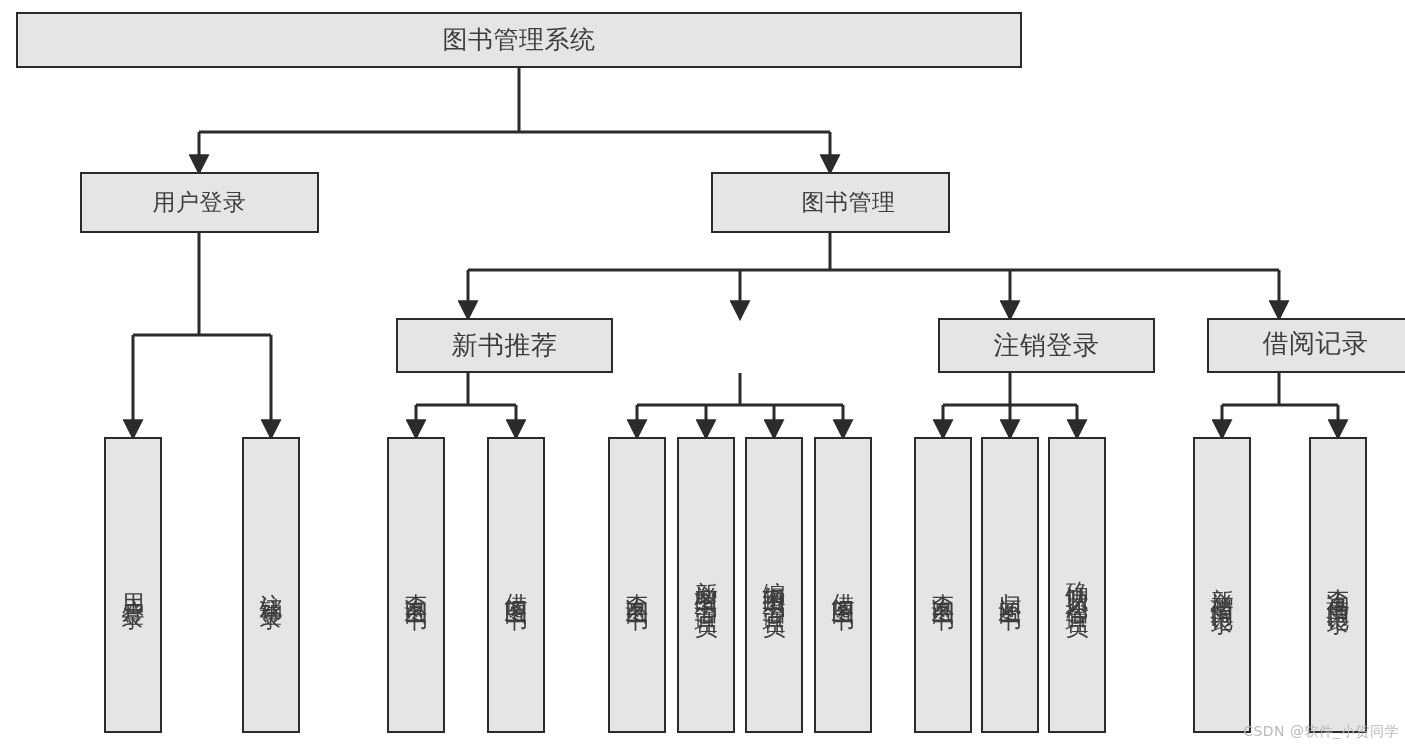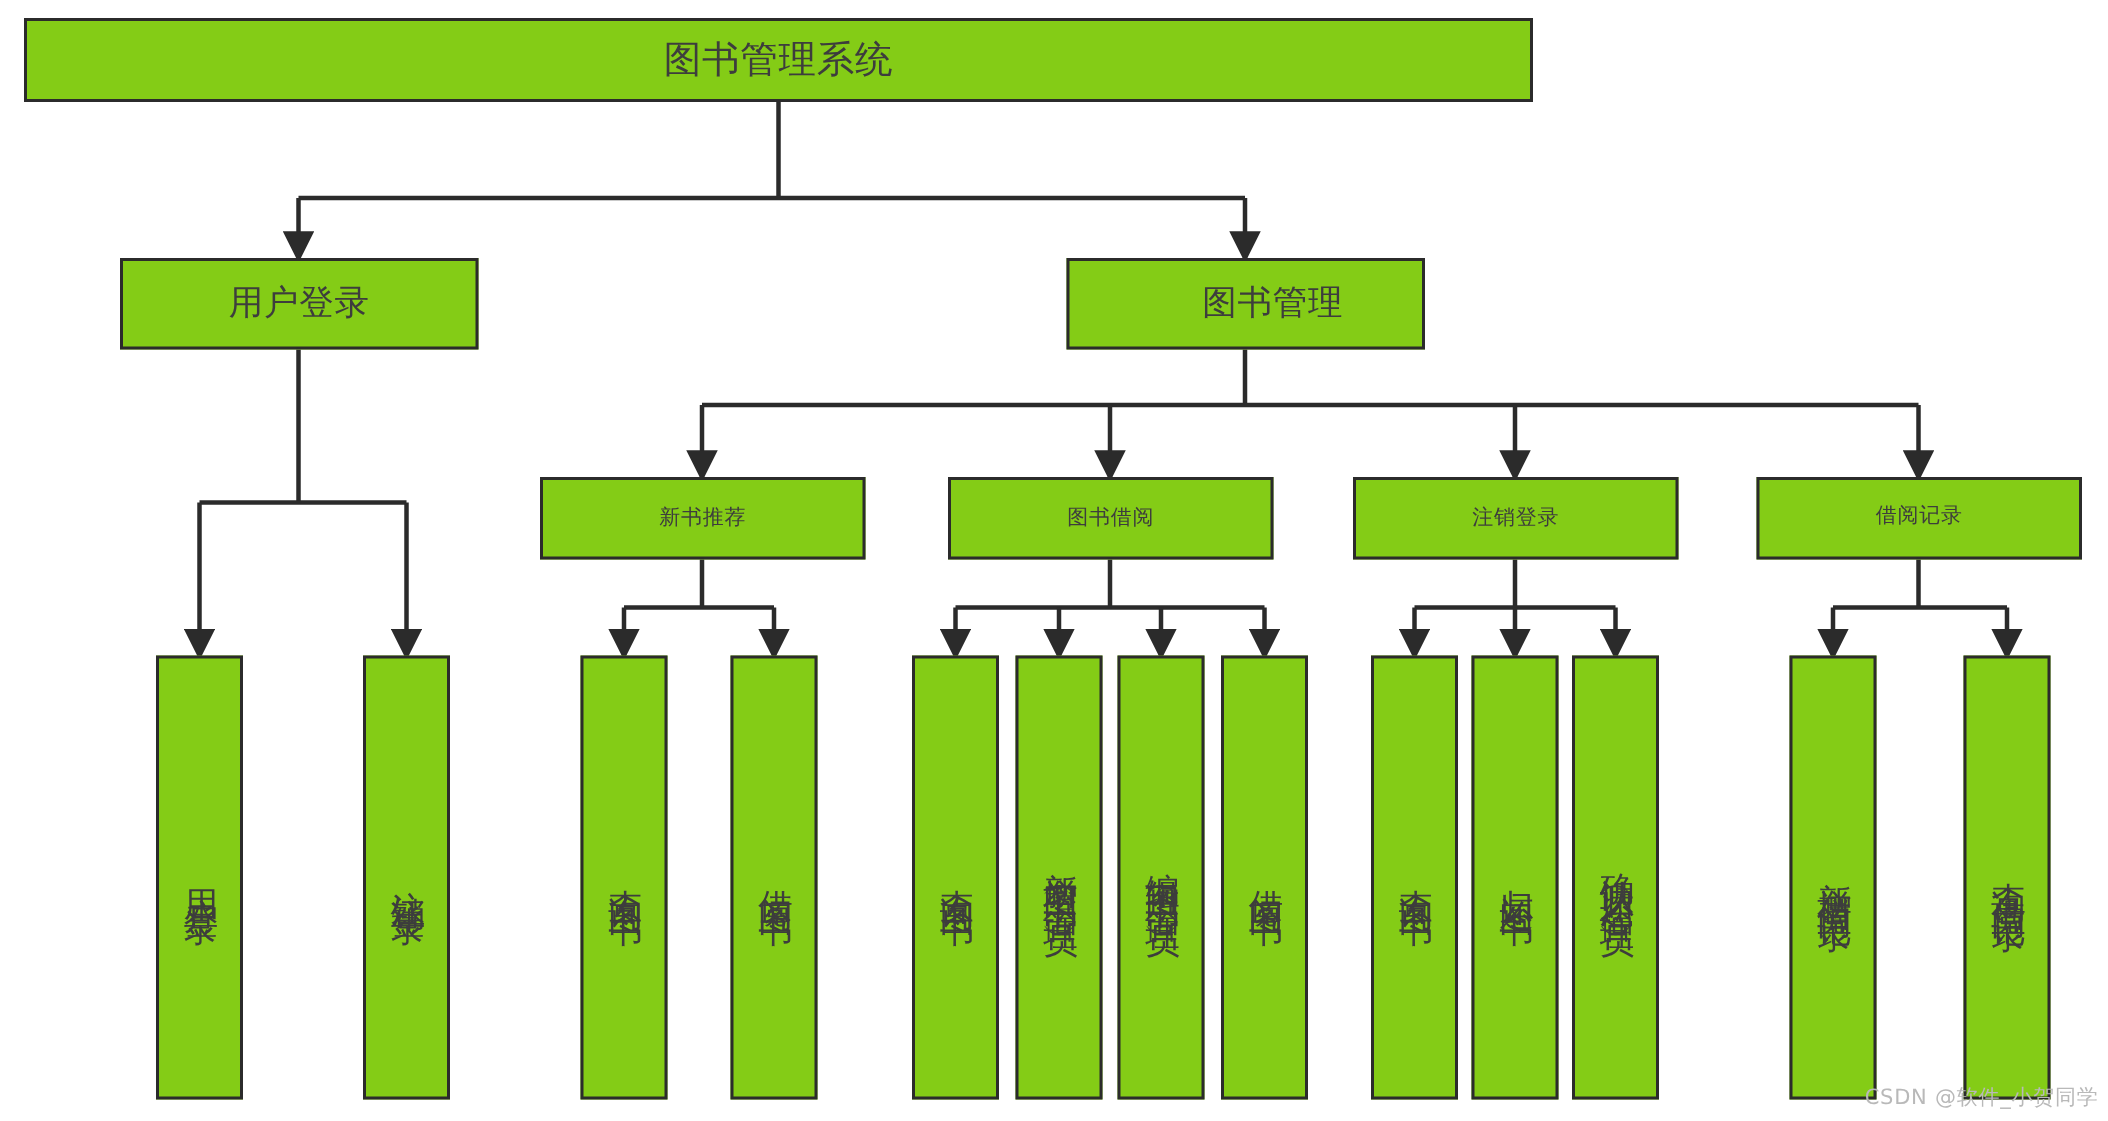--- a/index.html
+++ b/index.html
@@ -22,42 +22,43 @@
     position: absolute;
     left: 0;
     top: 0;
     width: 1405px;
     height: 747px;
     pointer-events: none;
   }
   .node {
     position: absolute;
     box-sizing: border-box;
-    background: #84cc16;
+    background: #e5e5e5;
     border: 2px solid #2b2b2b;
     display: flex;
     align-items: center;
     justify-content: center;
     color: #3d3d3d;
     z-index: 2;
   }
   .node .label {
     display: block;
     text-align: center;
     line-height: 1.12;
     letter-spacing: 0.5px;
   }
   .node.root {
     font-size: 25px;
   }
   .node.level2 {
     font-size: 23px;
   }
   .node.level3 {
-    font-size: 14px;
+    font-size: 26px;
+    margin-left: 36px;
   }
   
   .node.leaf {
     font-size: 23px;
     align-items: center;
     justify-content: center;
     padding: 4px 0;
   }
   .node.leaf .label {
     writing-mode: vertical-rl;
@@ -142,23 +143,20 @@
   <div class="node level2" style="left:80px; top:172px; width:239px; height:61px;">
     <span class="label">用户登录</span>
   </div>
   <div class="node level2" style="left:711px; top:172px; width:239px; height:61px;padding-left:36px;">
     <span class="label">图书管理</span>
   </div>
 
   <div class="node level3" style="left:360px; top:318px; width:217px; height:55px;">
     <span class="label">新书推荐</span>
   </div>
-  <div class="node level3" style="left:632px; top:318px; width:217px; height:55px;">
-    <span class="label">图书借阅</span>
-  </div>
   <div class="node level3" style="left:902px; top:318px; width:217px; height:55px;">
     <span class="label">注销登录</span>
   </div>
   <div class="node level3" style="left:1171px; top:318px; width:217px; height:55px;font-family:Liberation Mono, monospace;">
     <span class="label">借阅记录</span>
   </div>
 
   <div class="node leaf" style="left:104px; top:437px; width:58px; height:296px;">
     <span class="label">用户登录</span>
   </div>

